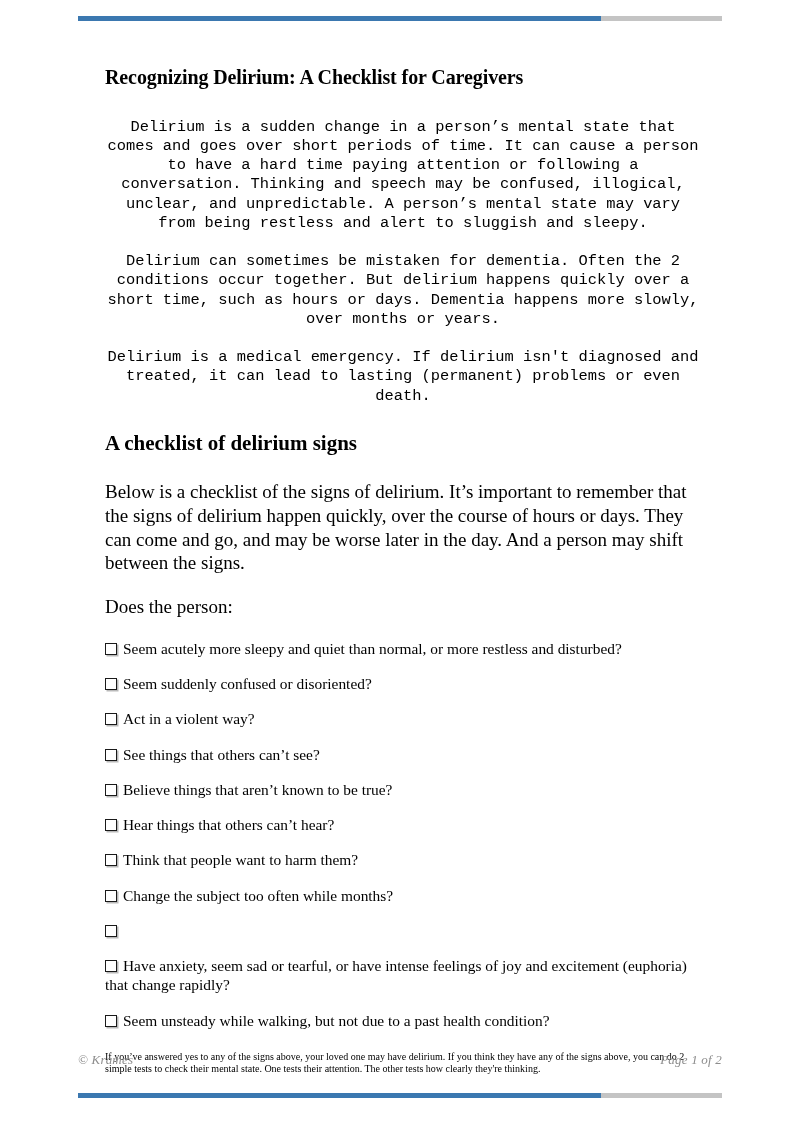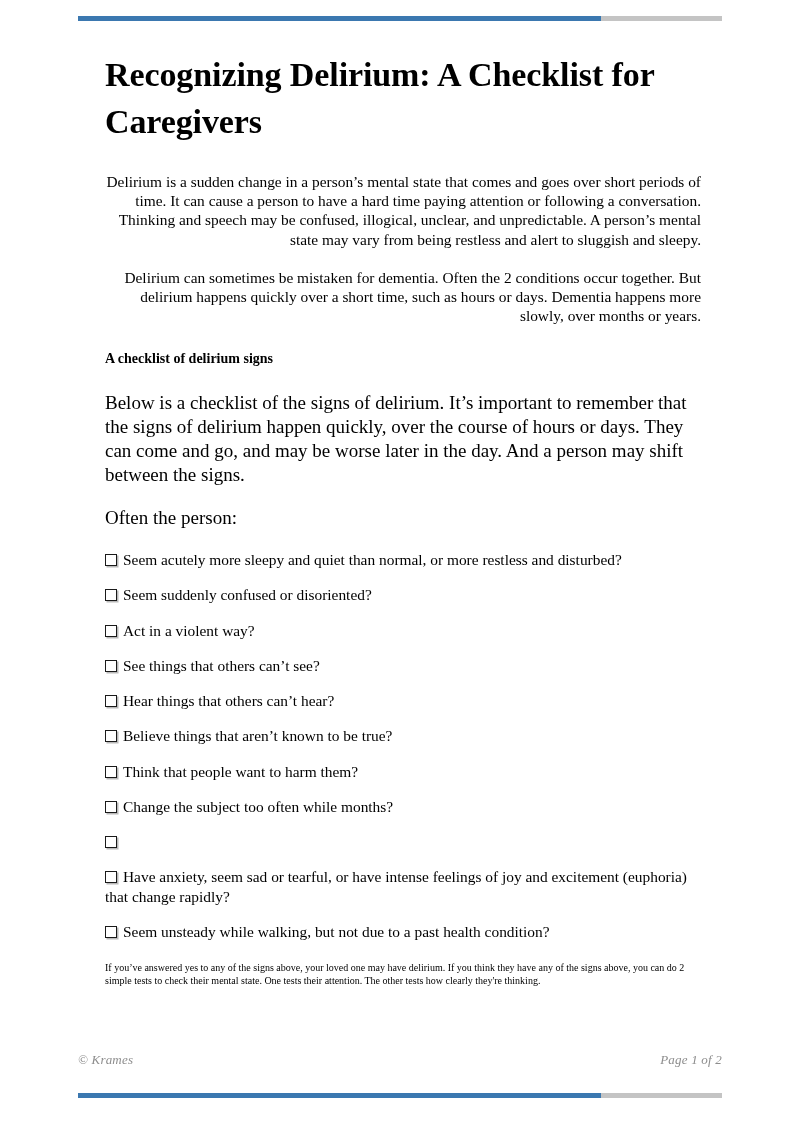--- a/index.html
+++ b/index.html
@@ -39,38 +39,39 @@
 
   
   .page-body {
     position: absolute;
     left: 105px;
     top: 52px;
     width: 596px;
   }
 
   h1.doc-title {
-    font-size: 34px;
+    font-size: 20px;
     font-weight: bold;
     line-height: 1.38;
     letter-spacing: -0.1px;
-    margin: 0 0 26px 0;
+    margin: 12px 0 26px 0;
     max-width: 550px;
   }
 
   p.para {
     font-size: 15.4px;
     line-height: 1.25;
     margin: 0 0 19px 0;
-    text-align: right;
+    text-align: center;
+    font-family: Liberation Mono, monospace;
   }
   p.para:last-child { margin-bottom: 0; }
 
   h2.section-title {
-    font-size: 14px;
+    font-size: 21px;
     font-weight: bold;
     margin: 25px 0 24px 0;
     line-height: 1.2;
   }
 
   .lead-in {
     font-size: 19px;
     line-height: 1.25;
     margin: 0 0 20px 0;
   }
@@ -126,45 +127,46 @@
   <div class="seg-blue"></div>
   <div class="seg-gray"></div>
 </div>
 
 <div class="page-body">
 
   <h1 class="doc-title">Recognizing Delirium: A Checklist for Caregivers</h1>
 
   <p class="para">Delirium is a sudden change in a person’s mental state that comes and goes over short periods of time. It can cause a person to have a hard time paying attention or following a conversation. Thinking and speech may be confused, illogical, unclear, and unpredictable. A person’s mental state may vary from being restless and alert to sluggish and sleepy.</p>
   <p class="para">Delirium can sometimes be mistaken for dementia. Often the 2 conditions occur together. But delirium happens quickly over a short time, such as hours or days. Dementia happens more slowly, over months or years.</p>
+  <p class="para">Delirium is a medical emergency. If delirium isn't diagnosed and treated, it can lead to lasting (permanent) problems or even death.</p>
 
   <h2 class="section-title">A checklist of delirium signs</h2>
 
   <p class="lead-in">Below is a checklist of the signs of delirium. It’s important to remember that the signs of delirium happen quickly, over the course of hours or days. They can come and go, and may be worse later in the day. And a person may shift between the signs.</p>
 
-  <p class="lead-in">Often the person:</p>
+  <p class="lead-in">Does the person:</p>
 
   <ul class="checklist">
     <li class="check-item">
       <span class="check-box"></span><span class="check-label">Seem acutely more sleepy and quiet than normal, or more restless and disturbed?</span>
     </li>
     <li class="check-item">
       <span class="check-box"></span><span class="check-label">Seem suddenly confused or disoriented?</span>
     </li>
     <li class="check-item">
       <span class="check-box"></span><span class="check-label">Act in a violent way?</span>
     </li>
     <li class="check-item">
       <span class="check-box"></span><span class="check-label">See things that others can’t see?</span>
     </li>
     <li class="check-item">
-      <span class="check-box"></span><span class="check-label">Hear things that others can’t hear?</span>
+      <span class="check-box"></span><span class="check-label">Believe things that aren’t known to be true?</span>
     </li>
     <li class="check-item">
-      <span class="check-box"></span><span class="check-label">Believe things that aren’t known to be true?</span>
+      <span class="check-box"></span><span class="check-label">Hear things that others can’t hear?</span>
     </li>
     <li class="check-item">
       <span class="check-box"></span><span class="check-label">Think that people want to harm them?</span>
     </li>
     <li class="check-item">
       <span class="check-box"></span><span class="check-label">Change the subject too often while months?</span>
     </li>
     <li class="check-item">
       <span class="check-box"></span>
     </li>

